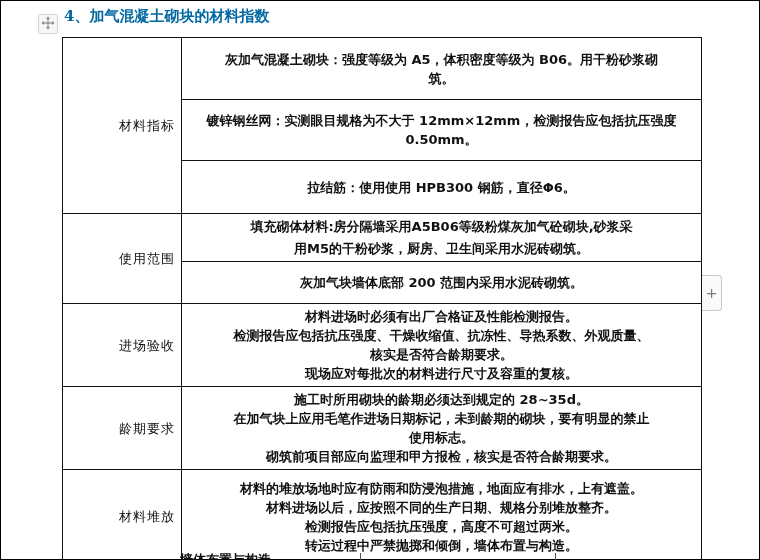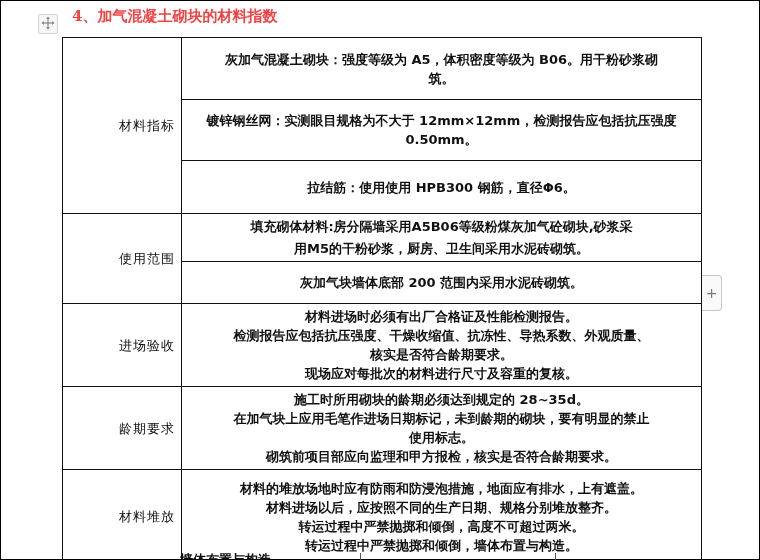--- a/index.html
+++ b/index.html
@@ -11,23 +11,23 @@
   .frame {
     position: absolute; left: 0; top: 0; width: 758px; height: 558px;
     border: 1px solid #000; box-sizing: content-box;
   }
   .move-handle {
     position: absolute; left: 38px; top: 14px; width: 20px; height: 20px;
     border: 1px solid #d4d4d4; border-radius: 2px; background: #f7f7f7;
     box-sizing: border-box; display: flex; align-items: center; justify-content: center;
   }
   .heading {
-    position: absolute; left: 72px; top: 6px;
+    position: absolute; left: 64px; top: 6px;
     font-family: "DejaVu Serif", "Liberation Serif", serif;
-    font-weight: bold; font-size: 15px; line-height: 20px; color: #ef4444;
+    font-weight: bold; font-size: 15px; line-height: 20px; color: #0369a1;
   }
   table.materials {
     position: absolute; left: 62px; top: 37px; width: 640px;
     border-collapse: collapse; table-layout: fixed;
     font-size: 13px; line-height: 19px;
   }
   table.materials td {
     border: 1px solid #111; padding: 0 6px; vertical-align: middle;
   }
   td.label-cell {
@@ -128,21 +128,21 @@
       <span class="line">使用标志。</span>
       <span class="line">砌筑前项目部应向监理和甲方报检，核实是否符合龄期要求。</span>
     </td>
   </tr>
 
   <tr style="height:94px">
     <td class="label-cell">材料堆放</td>
     <td class="content-cell">
       <span class="line">材料的堆放场地时应有防雨和防浸泡措施，地面应有排水，上有遮盖。</span>
       <span class="line">材料进场以后，应按照不同的生产日期、规格分别堆放整齐。</span>
-      <span class="line">转运过程中严禁抛掷和倾倒，高度不可超过两米。</span>
+      <span class="line">检测报告应包括抗压强度，高度不可超过两米。</span>
       <span class="line">转运过程中严禁抛掷和倾倒，墙体布置与构造。</span>
     </td>
   </tr>
 </tbody>
   </table>
 
 <div class="plus-tab">
   <span>+</span>
 </div>
 

